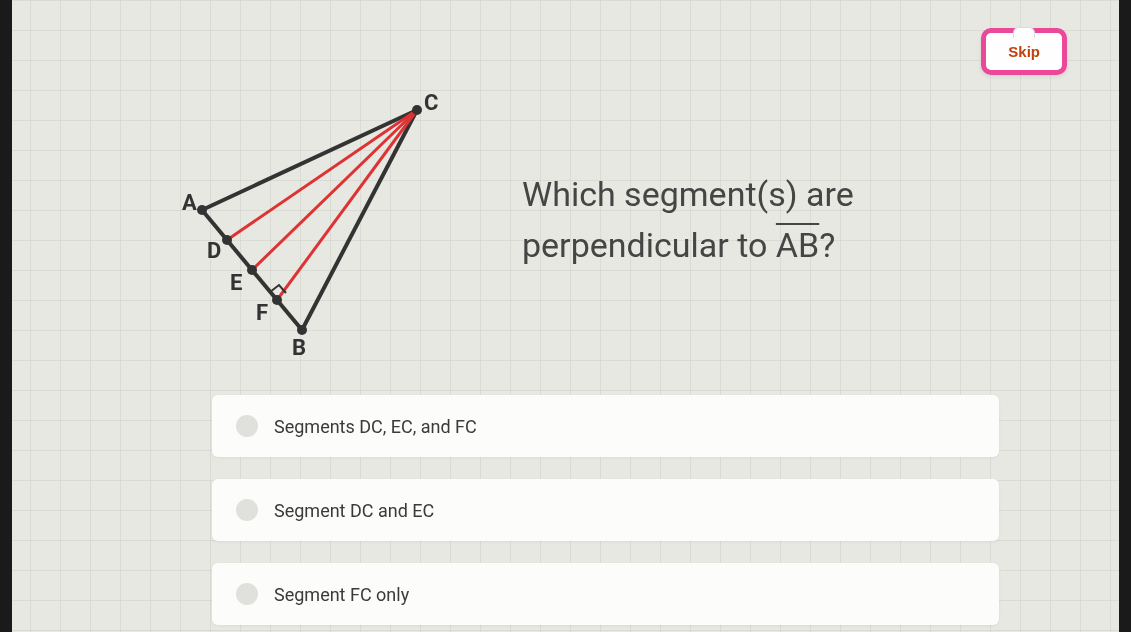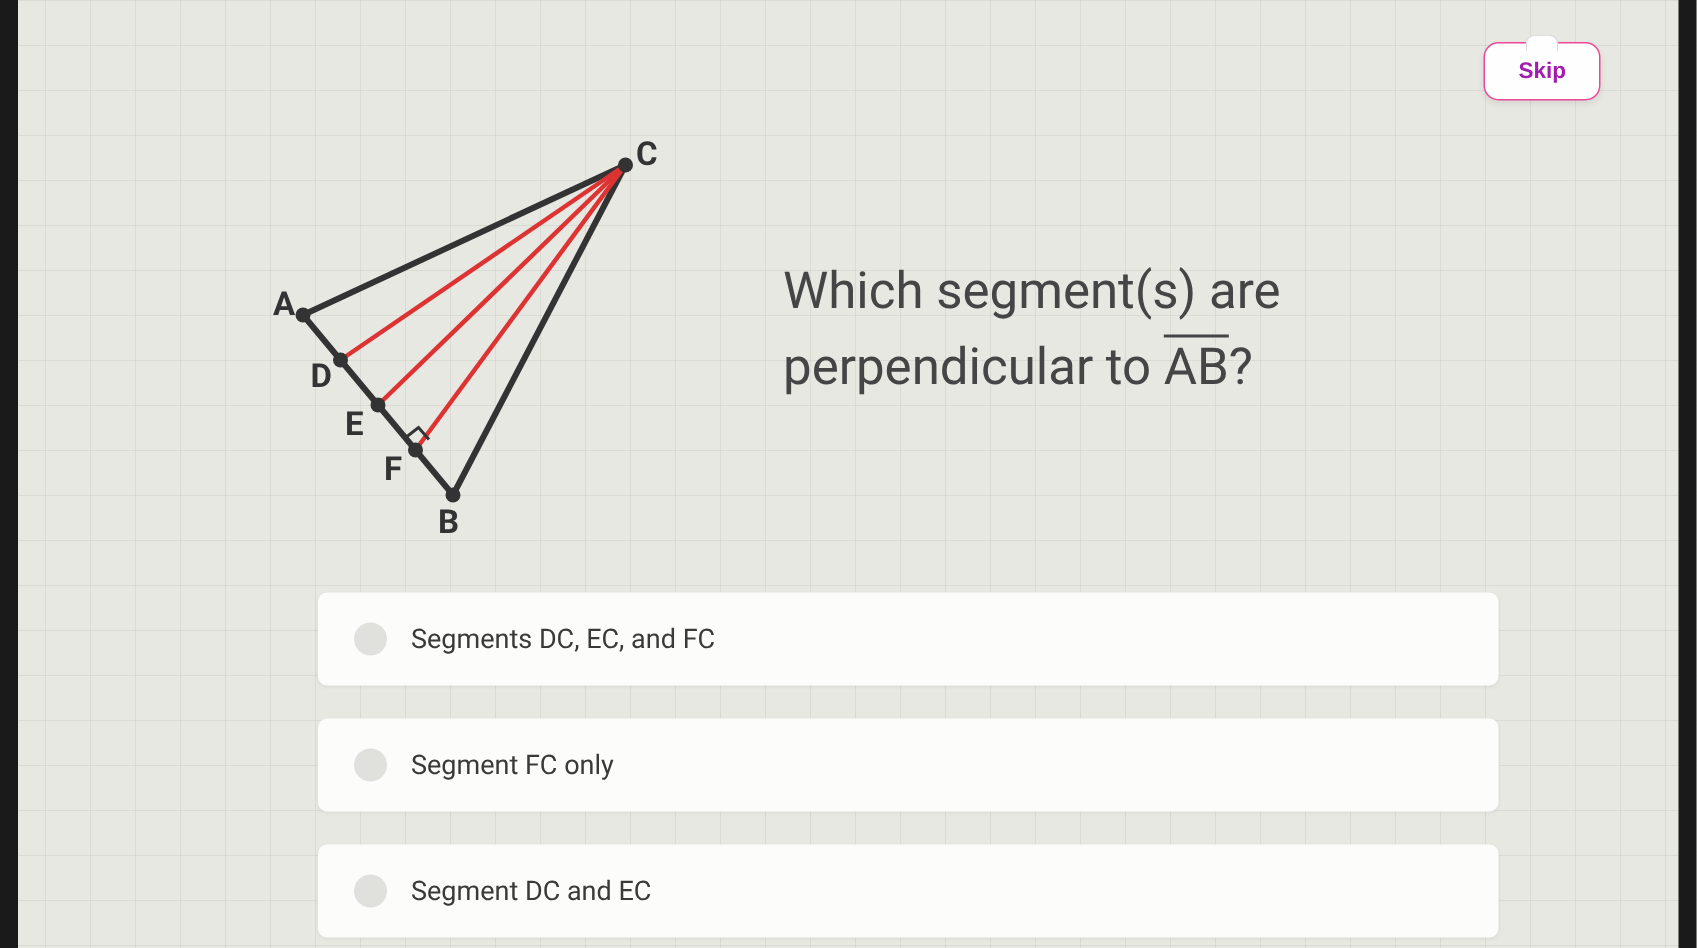--- a/index.html
+++ b/index.html
@@ -19,26 +19,26 @@
       position: relative;
       overflow: hidden;
       border-left: 12px solid #1a1a1a;
       border-right: 12px solid #1a1a1a;
     }
     .skip-btn {
       position: absolute;
       top: 28px;
       right: 52px;
       background: #fefefe;
-      border: 1px solid #ec4899;
+      border: 5px solid #ec4899;
       border-radius: 10px;
       padding: 10px 22px;
       font-size: 15px;
       font-weight: 600;
-      color: #a21caf;
+      color: #c2410c;
       cursor: pointer;
       box-shadow: 0 2px 4px rgba(0,0,0,0.08);
     }
     .skip-btn::before {
       content: '';
       position: absolute;
       top: -6px;
       left: 50%;
       transform: translateX(-50%);
       width: 20px;
@@ -143,20 +143,20 @@
     </div>
   </div>
 
   <div class="answers">
     <div class="answer">
       <div class="radio"></div>
       <div class="answer-text">Segments DC, EC, and FC</div>
     </div>
     <div class="answer">
       <div class="radio"></div>
-      <div class="answer-text">Segment FC only</div>
+      <div class="answer-text">Segment DC and EC</div>
     </div>
     <div class="answer">
       <div class="radio"></div>
-      <div class="answer-text">Segment DC and EC</div>
+      <div class="answer-text">Segment FC only</div>
     </div>
   </div>
 </div>
 
 </body></html>

